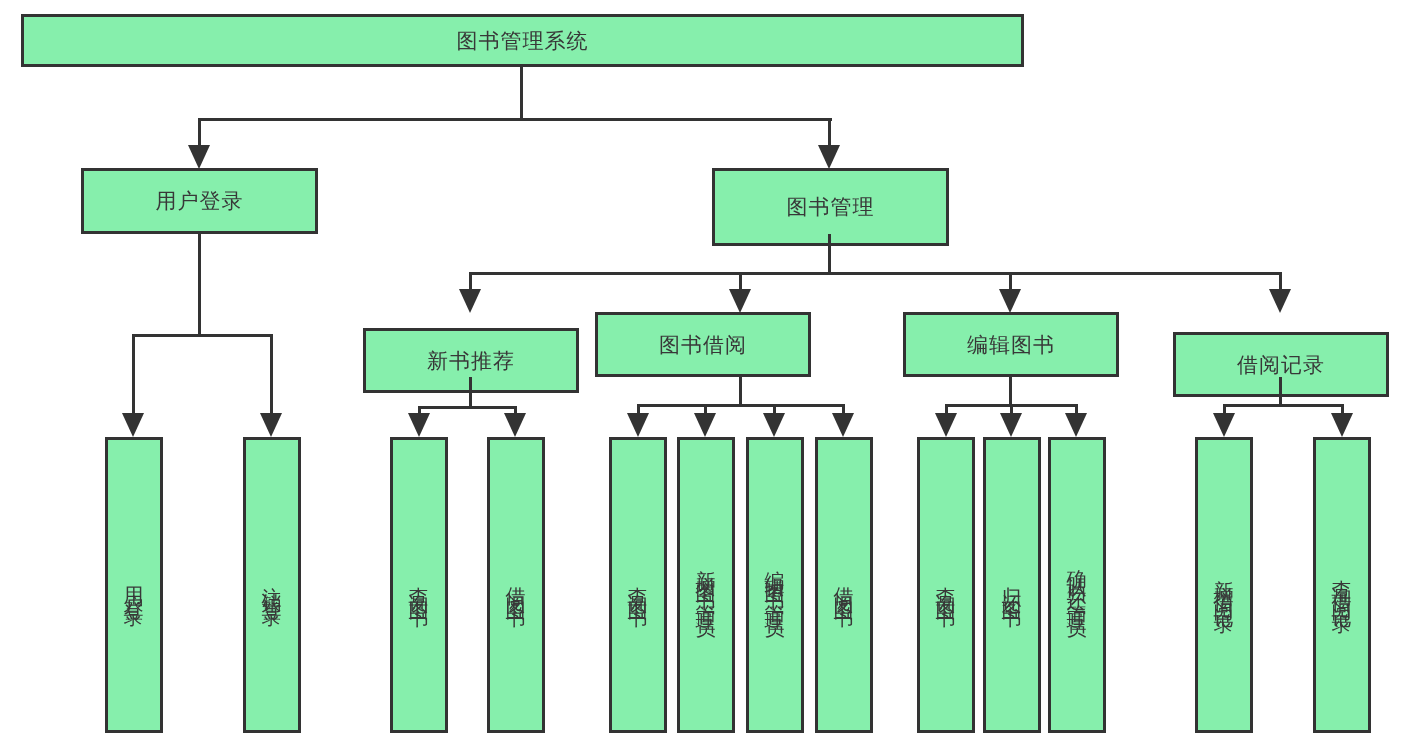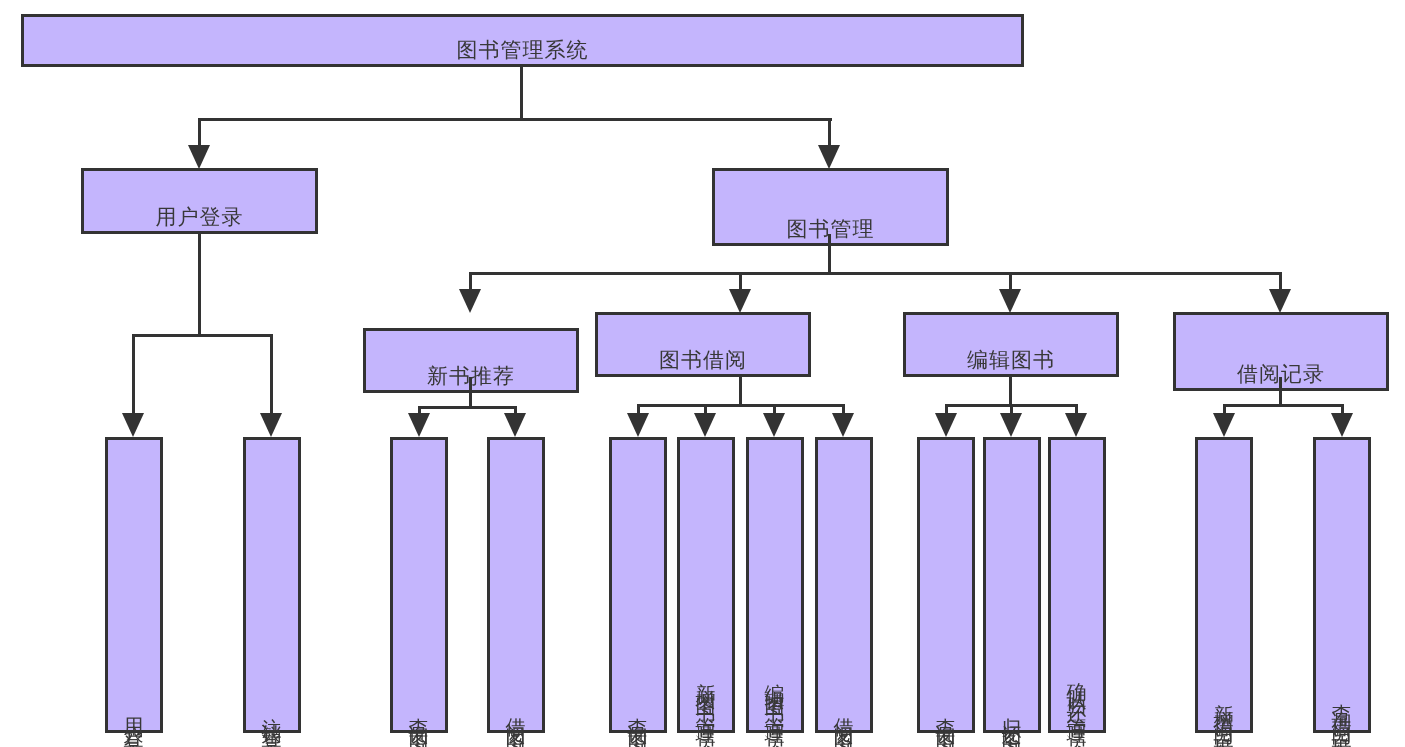--- a/index.html
+++ b/index.html
@@ -1,22 +1,22 @@
 <!DOCTYPE html>
 <html><head>
 <meta charset="utf-8">
 <style>
   html,body{margin:0;padding:0;background:#ffffff;}
   .stage{
     position:relative;width:1405px;height:747px;background:#ffffff;overflow:hidden;
     font-family:"Liberation Sans","DejaVu Sans",sans-serif;color:#383838;
   }
   .box{
-    position:absolute;box-sizing:border-box;background:#c4b5fd;
-    border:3px solid #333333;display:flex;align-items:flex-end;justify-content:center;
+    position:absolute;box-sizing:border-box;background:#86efac;
+    border:3px solid #333333;display:flex;align-items:center;justify-content:center;
   }
   .box.hz{font-size:21px;letter-spacing:1px;}
   .box.vt span{
     writing-mode:vertical-rl;text-orientation:mixed;
     font-size:20px;letter-spacing:7px;line-height:1.1;white-space:nowrap;
   }
   .vline{position:absolute;width:3px;background:#333333;}
   .hline{position:absolute;height:3px;background:#333333;}
   .arrow{
     position:absolute;width:0;height:0;
@@ -71,21 +71,21 @@
 
   <div class="box hz" style="left:363px;top:328px;width:216px;height:65px">
     <span>新书推荐</span>
   </div>
   <div class="box hz" style="left:595px;top:312px;width:216px;height:65px">
     <span>图书借阅</span>
   </div>
   <div class="box hz" style="left:903px;top:312px;width:216px;height:65px">
     <span>编辑图书</span>
   </div>
-  <div class="box hz" style="left:1173px;top:312px;width:216px;height:79px">
+  <div class="box hz" style="left:1173px;top:332px;width:216px;height:65px">
     <span>借阅记录</span>
   </div>
 
   <div class="vline" style="left:469px;top:377px;height:31px"></div>
   <div class="hline" style="left:418px;top:406px;width:99px"></div>
   <div class="vline" style="left:418px;top:406px;height:9px"></div>
   <div class="arrow" style="left:408px;top:413px"></div>
   <div class="vline" style="left:514px;top:406px;height:9px"></div>
   <div class="arrow" style="left:504px;top:413px"></div>
 

